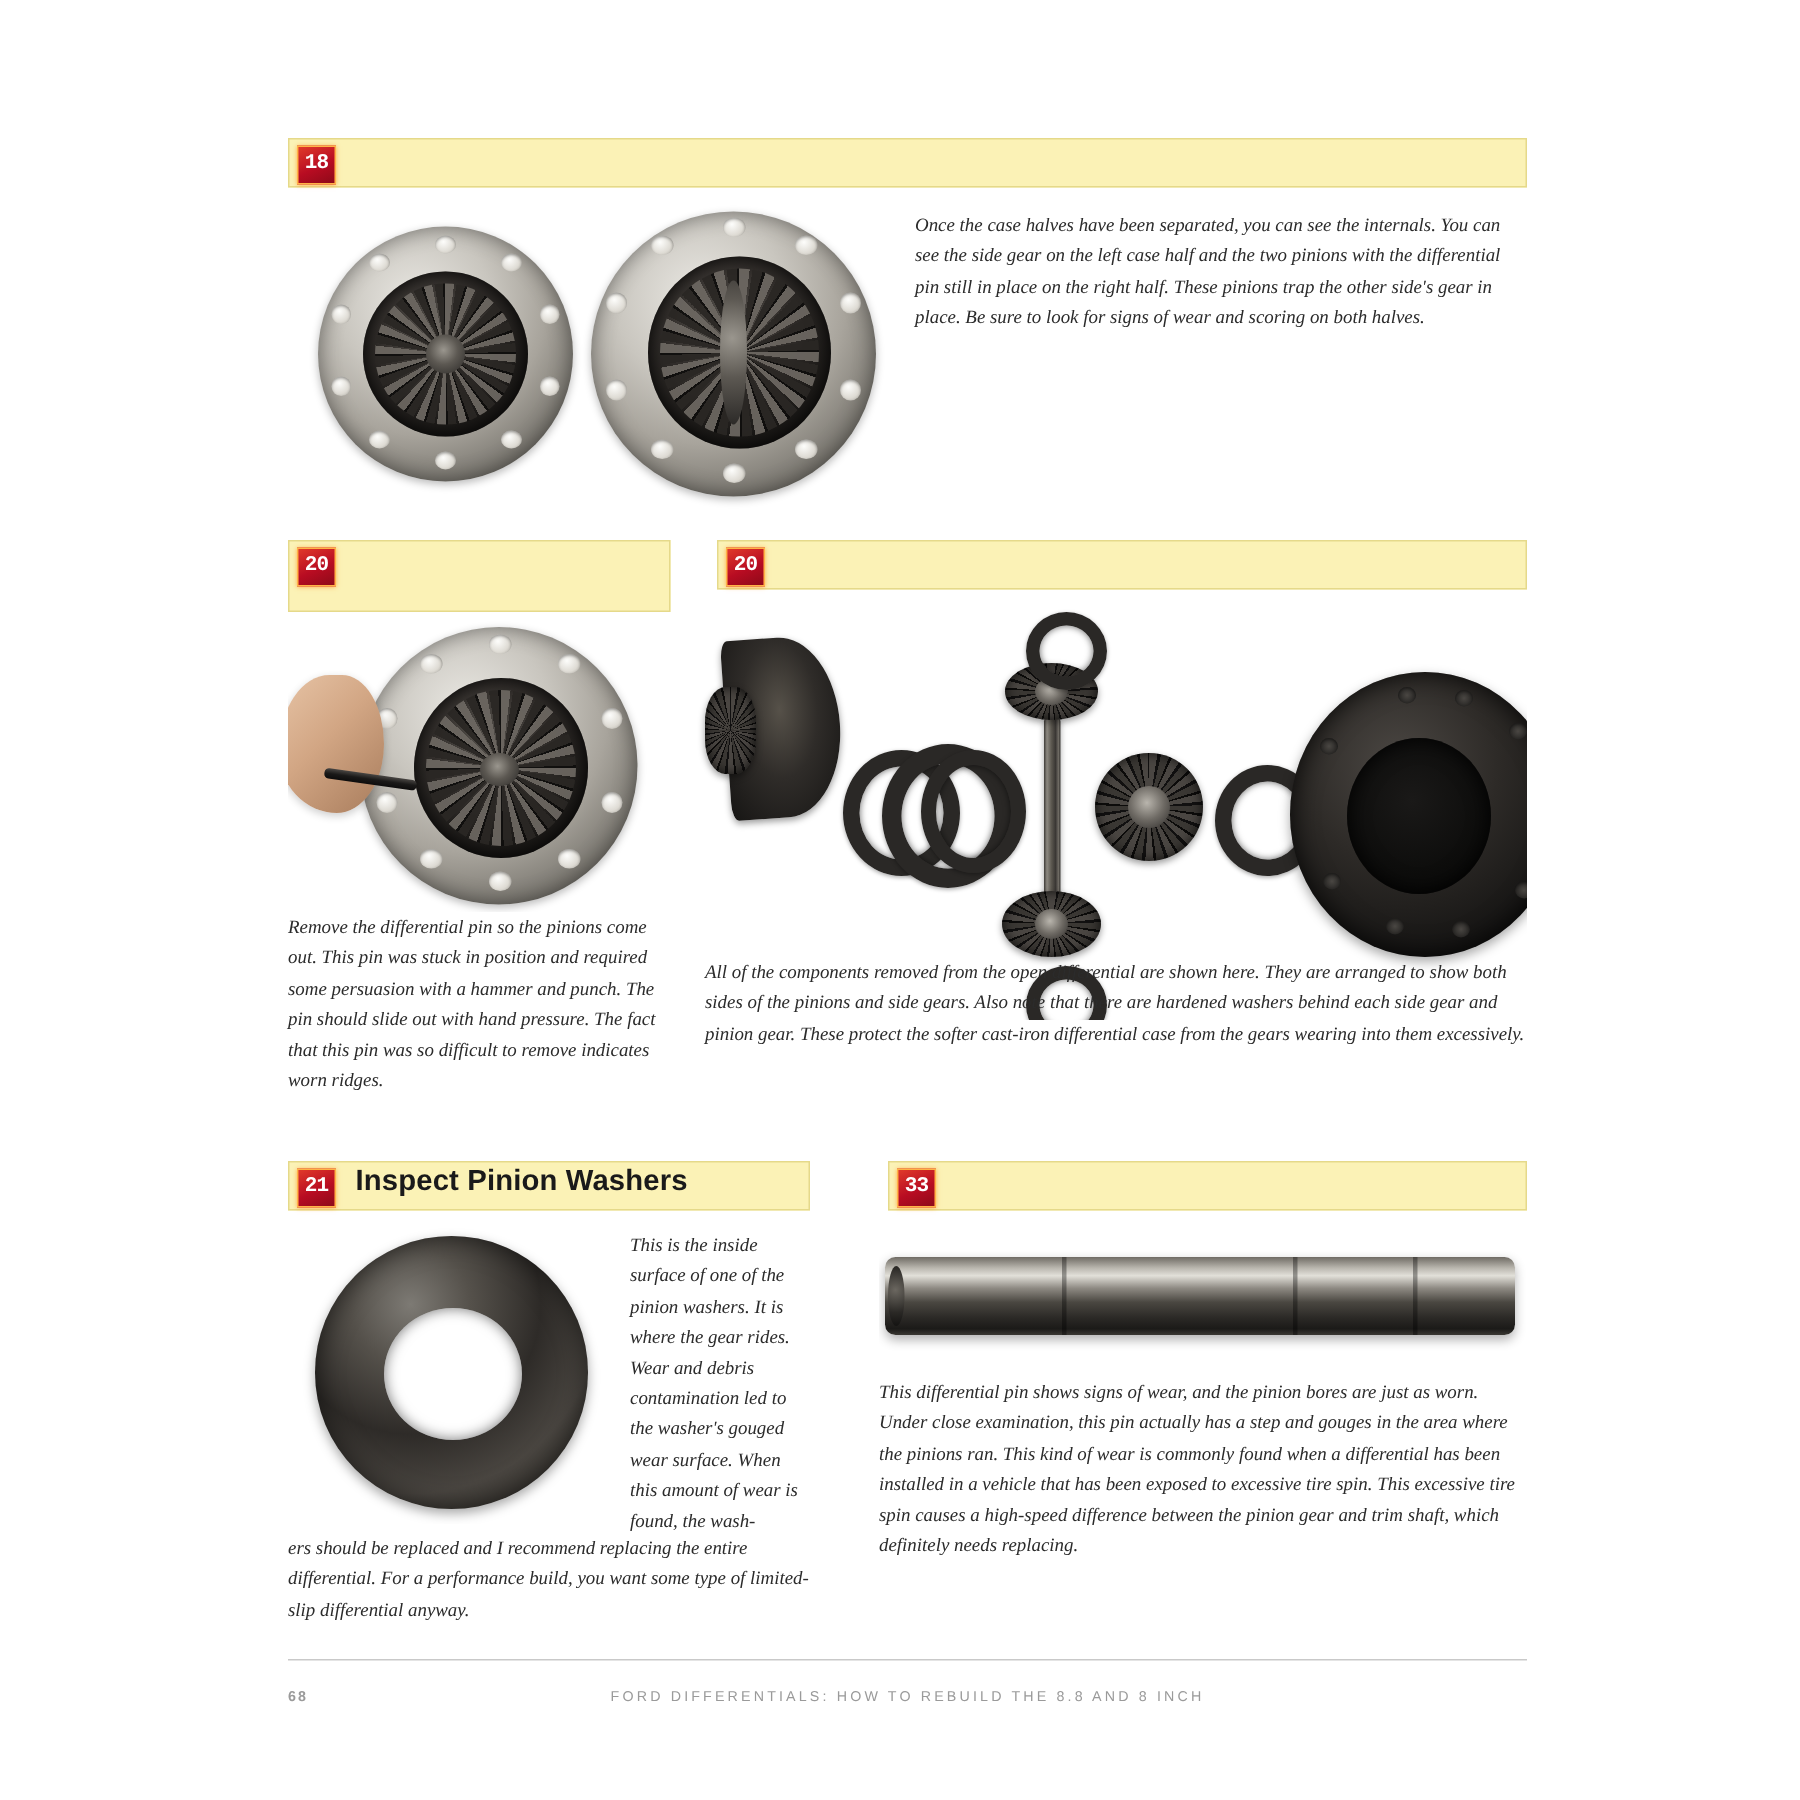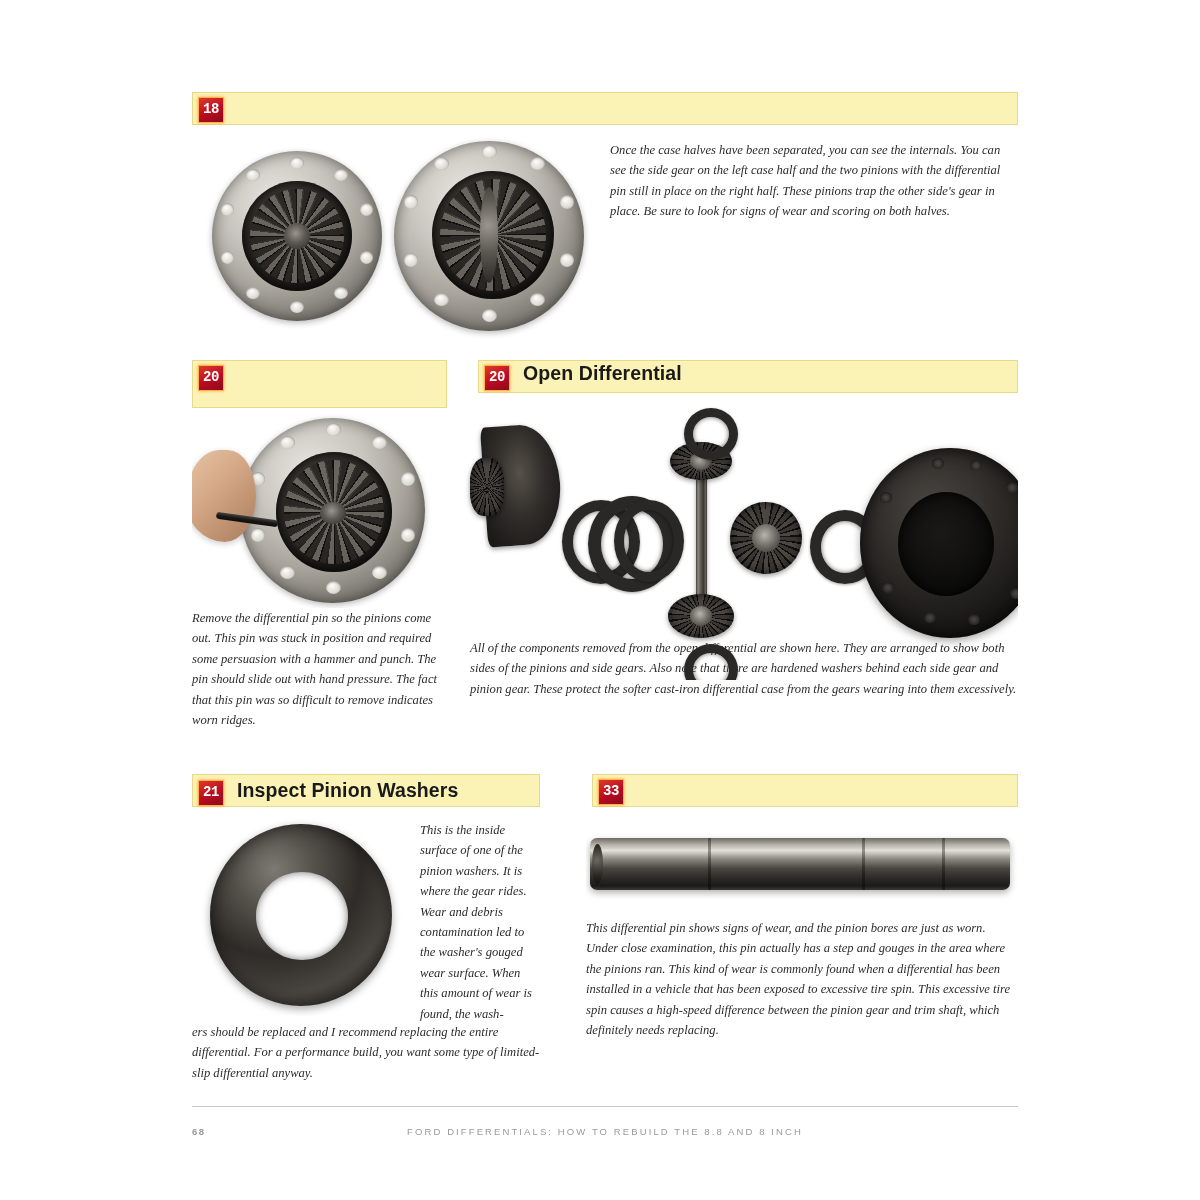--- a/index.html
+++ b/index.html
@@ -342,21 +342,20 @@
         <div class="bolt-hole" style="left:40px; top:18px; width:15px; height:13px;"></div>
       </div>
       <div class="hand" style="left:-6px; top:38px; width:70px; height:92px;"></div>
       <div class="punch" style="left:24px; top:104px; width:62px;"></div>
     </div>
 
     <div class="caption" style="left:0; top:608px; width:252px;">Remove the differential pin so the pinions come out. This pin was stuck in position and required some persuasion with a hammer and punch. The pin should slide out with hand pressure. The fact that this pin was so difficult to remove indicates worn ridges.</div>
 
     <div class="step-bar" style="left:286px; top:360px; width:540px; height:33px;">
       <div class="step-badge">20</div>
-      <div class="step-title">Open Differential</div>
     </div>
 
     <div class="figure photo-bg" style="left:270px; top:400px; width:556px; height:280px;">
 
       <div class="part cone-gear" style="left:22px; top:25px; width:76px; height:120px; border-radius:6% 50% 50% 6% / 10% 50% 50% 10%; transform: rotate(-4deg);"></div>
       <div class="part gear-disc" style="left:8px; top:58px; width:34px; height:58px; border-radius:40%;"></div>
 
       <div class="part ring" style="left:100px; top:100px; width:56px; height:62px; border-width:11px;"></div>
       <div class="part ring" style="left:126px; top:96px; width:62px; height:70px; border-width:13px;"></div>
       <div class="part ring" style="left:152px; top:100px; width:50px; height:62px; border-width:10px;"></div>
@@ -389,21 +388,21 @@
       <div class="bolt-hole" style="left:544px; top:82px; width:12px; height:11px; background: radial-gradient(circle,#4a4743 0%, #191817 100%);"></div>
       <div class="bolt-hole" style="left:548px; top:188px; width:12px; height:11px; background: radial-gradient(circle,#4a4743 0%, #191817 100%);"></div>
       <div class="bolt-hole" style="left:506px; top:214px; width:12px; height:11px; background: radial-gradient(circle,#4a4743 0%, #191817 100%);"></div>
       <div class="bolt-hole" style="left:462px; top:212px; width:12px; height:11px; background: radial-gradient(circle,#4a4743 0%, #191817 100%);"></div>
       <div class="bolt-hole" style="left:420px; top:182px; width:12px; height:11px; background: radial-gradient(circle,#4a4743 0%, #191817 100%);"></div>
       <div class="bolt-hole" style="left:418px; top:92px; width:12px; height:11px; background: radial-gradient(circle,#4a4743 0%, #191817 100%);"></div>
     </div>
 
     <div class="caption" style="left:278px; top:638px; width:548px;">All of the components removed from the open differential are shown here. They are arranged to show both sides of the pinions and side gears. Also note that there are hardened washers behind each side gear and pinion gear. These protect the softer cast-iron differential case from the gears wearing into them excessively.</div>
 
-    <div class="step-bar" style="left:0; top:774px; width:348px; height:33px;align-items:center;">
+    <div class="step-bar" style="left:0; top:774px; width:348px; height:33px;">
       <div class="step-badge">21</div>
       <div class="step-title">Inspect Pinion Washers</div>
     </div>
 
     <div class="figure photo-bg" style="left:0; top:816px; width:224px; height:200px;">
       <div class="washer-outer" style="left:18px; top:8px; width:182px; height:182px;"></div>
       <div class="washer-inner" style="left:64px; top:56px; width:92px; height:88px;"></div>
     </div>
 
     <div class="caption" style="left:0; top:1022px; width:348px;">ers should be replaced and I recommend replacing the entire differential. For a performance build, you want some type of limited-slip differential anyway.</div>

